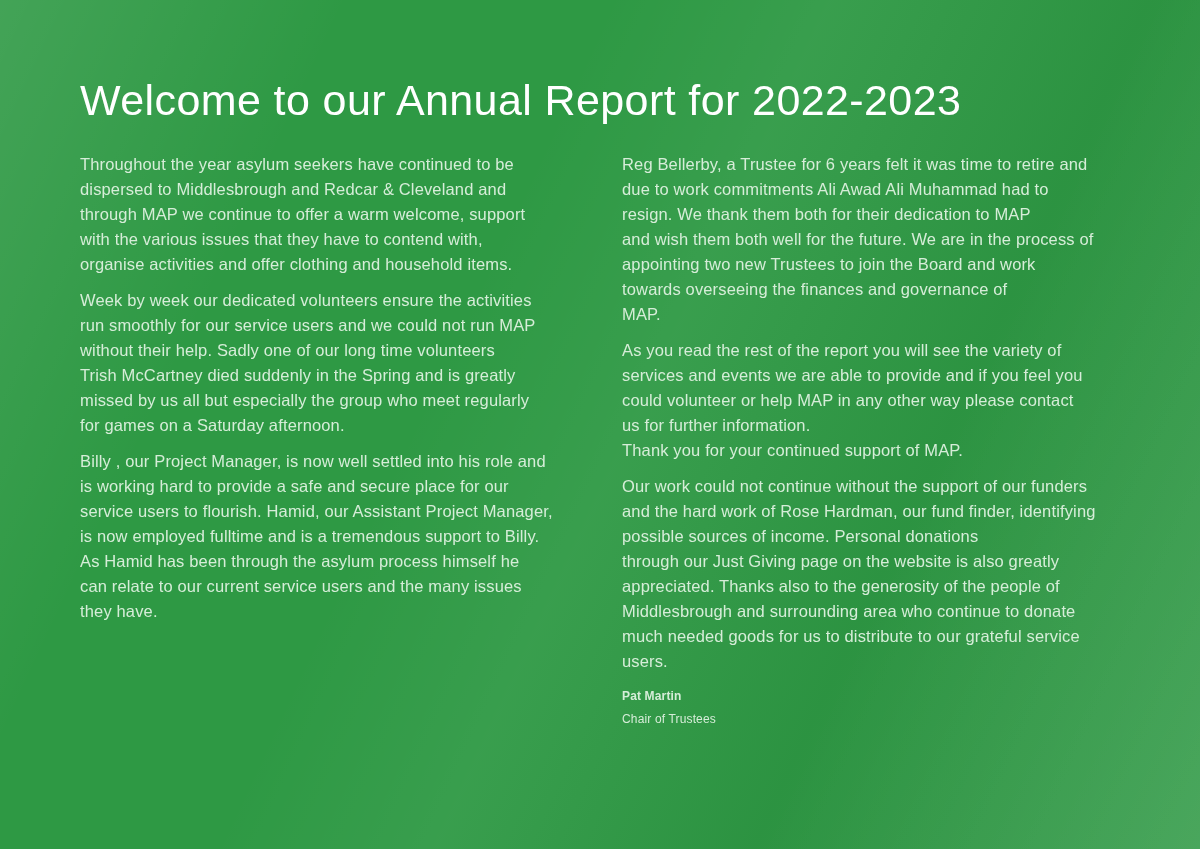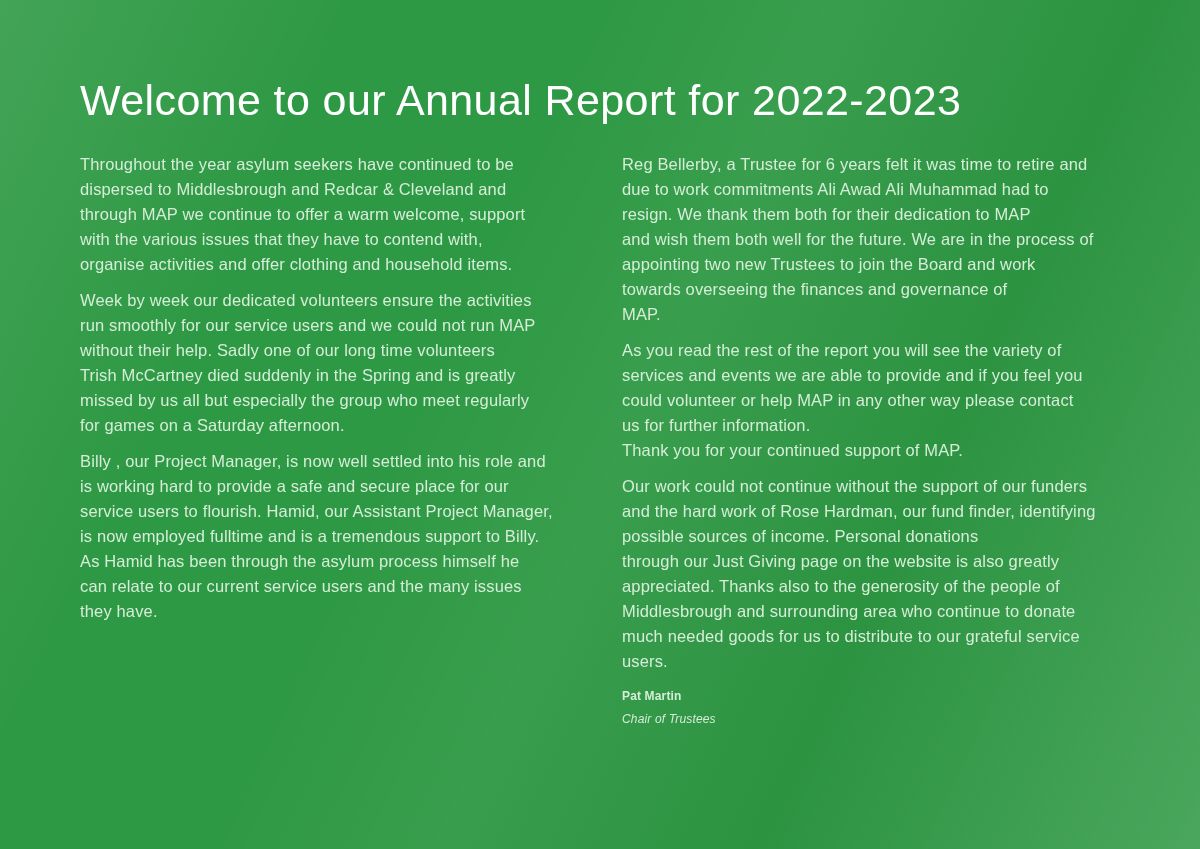--- a/index.html
+++ b/index.html
@@ -57,21 +57,20 @@
     margin-top: 8px;
     font-size: 12px;
     line-height: 23px;
     letter-spacing: 0.15px;
     color: var(--body-color, #d6edd8);
   }
   .sig-name {
     font-weight: 700;
   }
   .sig-role {
-    font-style: italic;
   }
 </style>
 </head>
 <body>
 
 <div class="page">
   <h1 class="page-title">Welcome to our Annual Report for 2022-2023</h1>
 
   <div class="columns">
     <div class="col-left">

